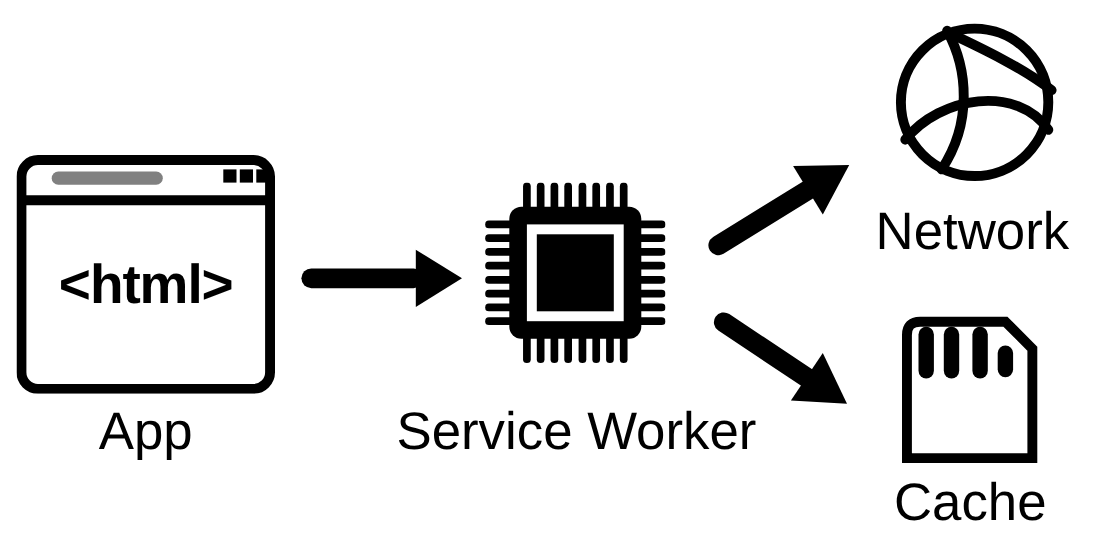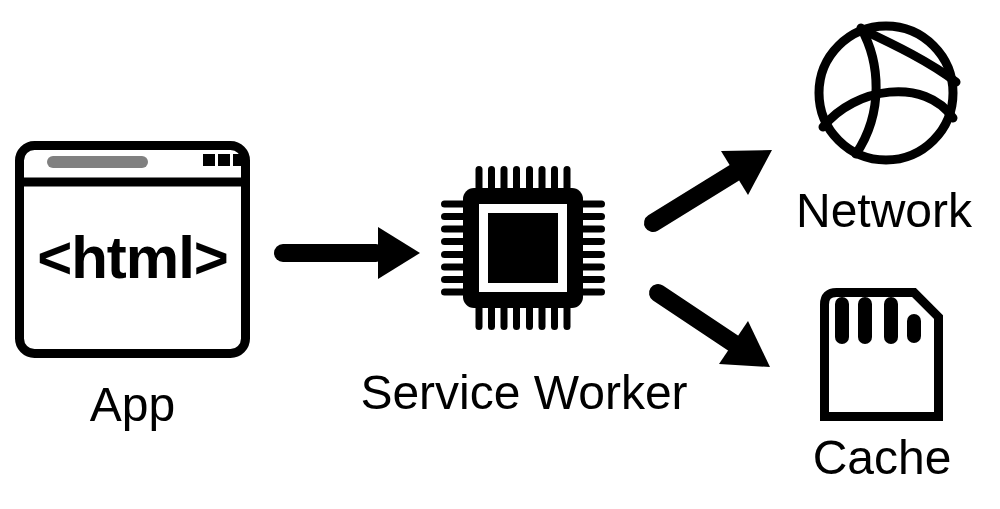--- a/index.html
+++ b/index.html
@@ -27,21 +27,21 @@
   }
   .code-text {
     position: absolute;
     left: 15px;
     top: 226px;
     width: 235px;
     height: 64px;
     line-height: 64px;
     text-align: center;
     font-weight: bold;
-    font-size: 60px;
+    font-size: 50px;
     letter-spacing: -1px;
     color: #000;
   }
   svg { display: block; }
 </style>
 </head>
 <body>
 
 <div class="canvas">
 
@@ -53,21 +53,21 @@
 
     <rect x="32" y="15" width="101" height="12" rx="6" fill="#808080"></rect>
 
     <g fill="#000000">
       <rect x="188" y="13" width="12" height="12"></rect>
       <rect x="203" y="13" width="12" height="12"></rect>
       <rect x="218" y="13" width="12" height="12"></rect>
     </g>
   </svg>
   <div class="code-text">&lt;html&gt;</div>
-  <div class="node-label" style="left:15px; top:381px; width:235px;">App</div>
+  <div class="node-label" style="left:15px; top:369px; width:235px;">App</div>
 
   <svg class="abs" style="left:270px; top:220px;" width="160" height="66" viewBox="0 0 160 66">
     <line x1="13" y1="33" x2="106" y2="33" stroke="#000000" stroke-width="18" stroke-linecap="round"></line>
     <polygon points="150,33 108,7 108,59" fill="#000000"></polygon>
   </svg>
 
   <svg class="abs" style="left:441px; top:166px;" width="164" height="164" viewBox="0 0 164 164">
     <defs>
       <rect id="pinv" width="7" height="32" rx="3.5"></rect>
       <rect id="pinh" width="32" height="7" rx="3.5"></rect>

